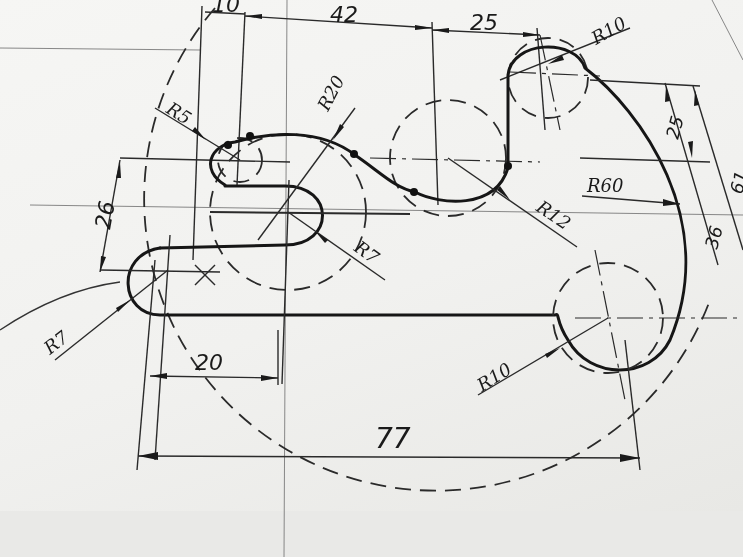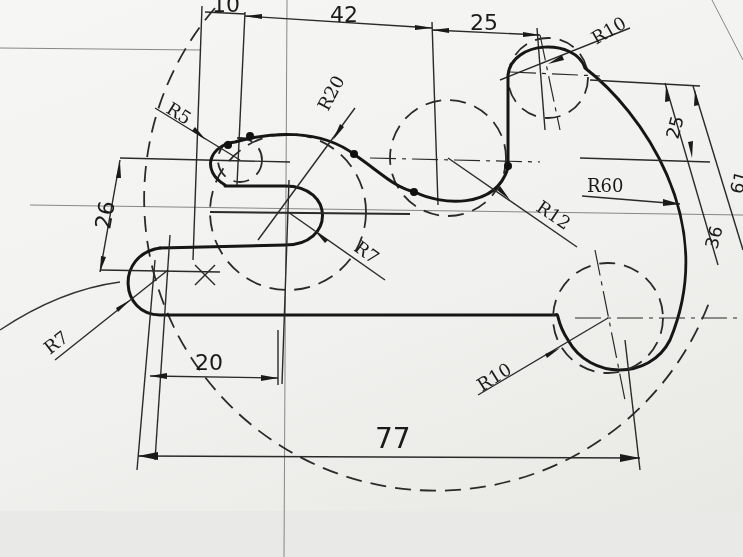--- a/index.html
+++ b/index.html
@@ -1,19 +1,20 @@
 <!DOCTYPE html>
 <html><head>
 <meta charset="utf-8">
 <style>
   html, body { margin: 0; padding: 0; background: #e9e9e7; }
   body { width: 743px; height: 557px; overflow: hidden; position: relative; }
   #sheet {
     position: absolute; left: 0; top: 0; width: 743px; height: 511px;
     background: linear-gradient(160deg, #f6f6f4 0%, #f1f1ef 55%, #e8e8e5 100%);
+    font-style: italic;
   }
   #drawing { position: absolute; left: 0; top: 0; }
   .dim-text {
     font-family: "DejaVu Sans", sans-serif;
     font-size: 22px;
     fill: #1a1a1a;
   }
   .dim-text-lg { font-size: 28px; }
   .dim-text-sm { font-size: 18px; }
   .serif { font-family: "DejaVu Serif", serif; }

